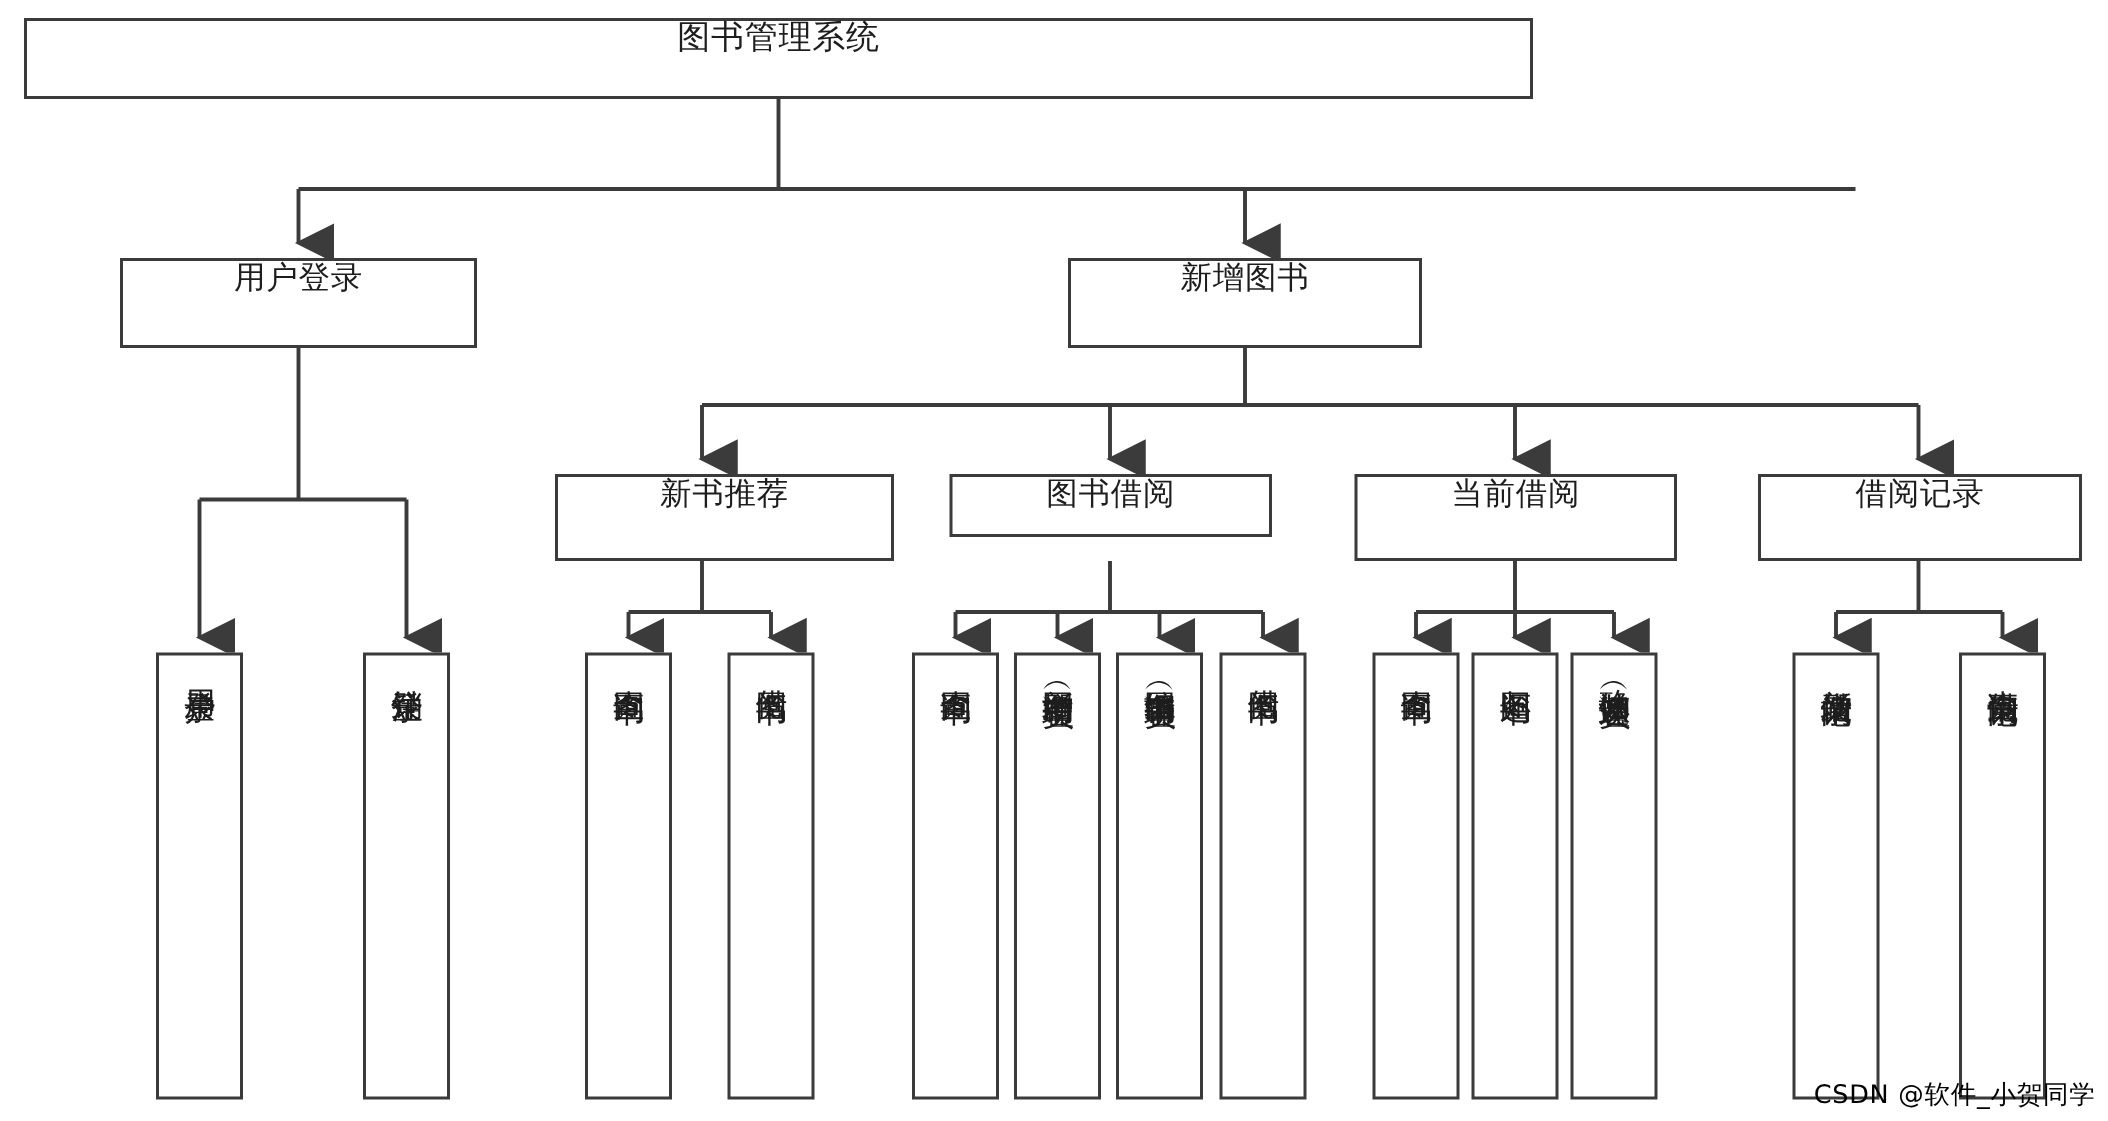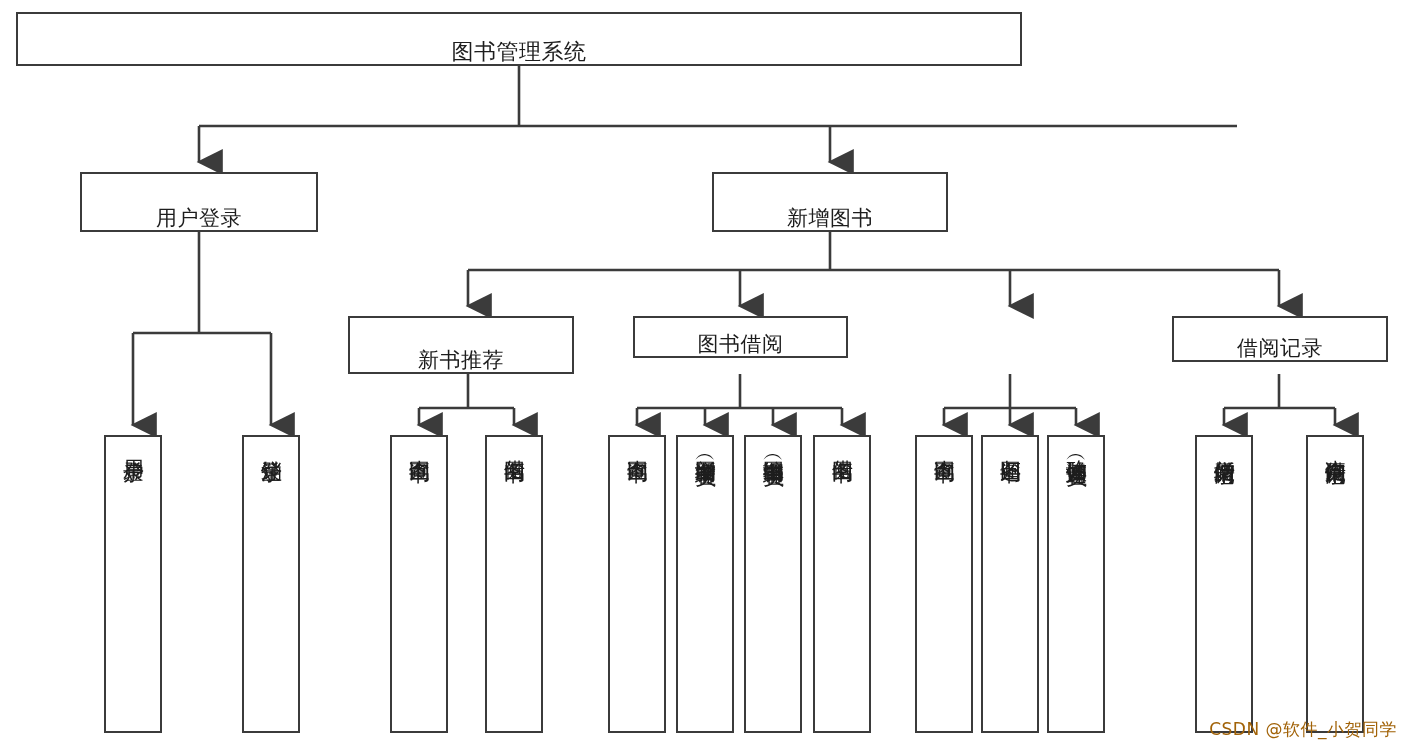--- a/index.html
+++ b/index.html
@@ -25,21 +25,21 @@
     width: 1405px;
     height: 747px;
     pointer-events: none;
   }
   .node {
     position: absolute;
     box-sizing: border-box;
     background: #ffffff;
     border: 2px solid #3b3b3b;
     display: flex;
-    align-items: flex-end;
+    align-items: flex-start;
     justify-content: center;
     color: #1d1d1d;
     z-index: 2;
   }
   .node-h {
     font-size: 21px;
     letter-spacing: 0.5px;
     line-height: 1.1;
     white-space: nowrap;
   }
@@ -59,21 +59,21 @@
     letter-spacing: 1px;
     color: #1d1d1d;
     white-space: nowrap;
     text-align: center;
   }
   #watermark {
     position: absolute;
     right: 8px;
     bottom: 6px;
     font-size: 17px;
-    color: #a16207;
+    color: #000000;
     letter-spacing: 0.5px;
     z-index: 5;
     white-space: nowrap;
     font-family: "DejaVu Sans", "Liberation Sans", sans-serif;
   }
 </style>
 </head>
 <body>
 
 <div id="diagram-root">
@@ -132,27 +132,30 @@
     <span>图书管理系统</span>
   </div>
 
   <div class="node node-h" style="left:80px; top:172px; width:238px; height:60px;">
     <span>用户登录</span>
   </div>
   <div class="node node-h" style="left:712px; top:172px; width:236px; height:60px;">
     <span>新增图书</span>
   </div>
 
-  <div class="node node-h" style="left:348px; top:316px; width:226px; height:58px;">
+  <div class="node node-h" style="left:370px; top:316px; width:226px; height:58px;">
     <span>新书推荐</span>
   </div>
   <div class="node node-h" style="left:633px; top:316px; width:215px; height:42px;">
     <span>图书借阅</span>
   </div>
-  <div class="node node-h" style="left:1172px; top:316px; width:216px; height:46px;">
+  <div class="node node-h" style="left:903px; top:316px; width:215px; height:58px;">
+    <span>当前借阅</span>
+  </div>
+  <div class="node node-h" style="left:1172px; top:316px; width:216px; height:58px;">
     <span>借阅记录</span>
   </div>
 
   <div class="node node-v" style="left:104px; top:435px; width:58px; height:298px;">
     <span class="vtext">用户登录</span>
   </div>
   <div class="node node-v" style="left:242px; top:435px; width:58px; height:298px;">
     <span class="vtext">注销登录</span>
   </div>
 

